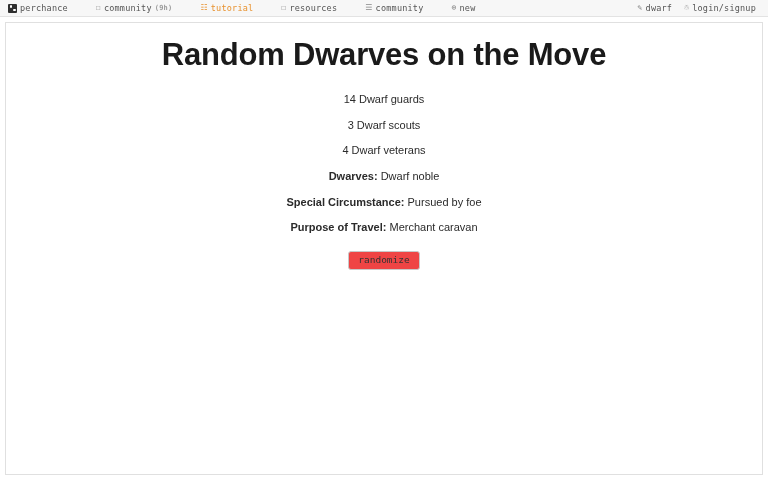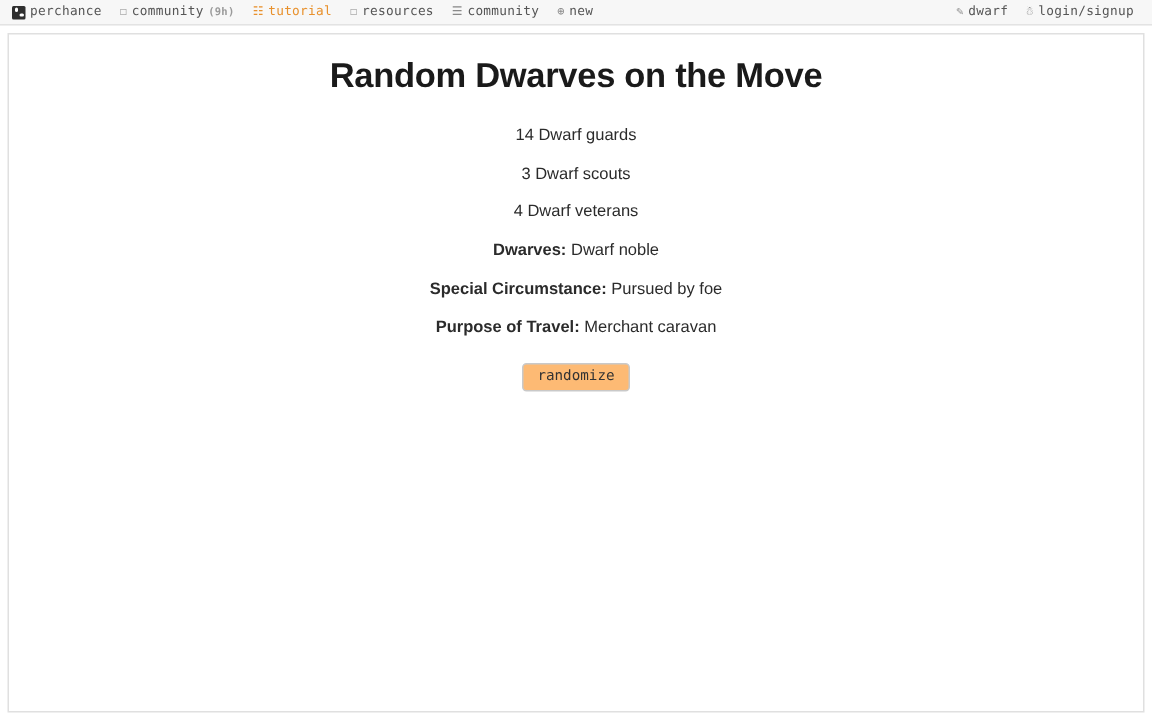--- a/index.html
+++ b/index.html
@@ -21,21 +21,21 @@
     min-height: 17px;
     background: #f7f7f7;
     border-bottom: 1px solid #e3e3e3;
     display: flex;
     align-items: center;
     padding: 0 6px;
     font-size: 8.5px;
     color: #555;
     font-family: "DejaVu Sans Mono", monospace;
   }
-  .topbar-left { display: flex; align-items: flex-start; gap: 0; flex: 1; }
+  .topbar-left { display: flex; align-items: flex-start; gap: 16px; flex: 1; }
   .topbar-right { display: flex; align-items: center; gap: 0; }
 
   .nav-item {
     display: flex;
     align-items: center;
     gap: 3px;
     padding: 0 6px;
     height: 17px;
     white-space: nowrap;
     color: #555;
@@ -86,39 +86,39 @@
     background: #fff;
     overflow: hidden;
     position: relative;
   }
   .content {
     padding-top: 14px;
     text-align: center;
   }
   h1.title {
     margin: 0 0 20px 0;
-    font-size: 23px;
+    font-size: 31px;
     font-weight: bold;
     color: #1a1a1a;
     letter-spacing: -.2px;
   }
   .line {
     font-size: 11px;
     color: #2b2b2b;
     margin: 0 0 12.5px 0;
     line-height: 1.2;
   }
   .line .lbl { font-weight: bold; }
 
   .randomize-btn {
     margin-top: 4px;
     font-family: "DejaVu Sans Mono", monospace;
     font-size: 9.5px;
     color: #333;
-    background: #fdba74;
+    background: #ef4444;
     border: 1px solid #c9c9c9;
     border-radius: 3px;
     padding: 3px 9px 4px 9px;
     cursor: pointer;
     line-height: 1;
   }
 </style>
 </head>
 <body>
 

